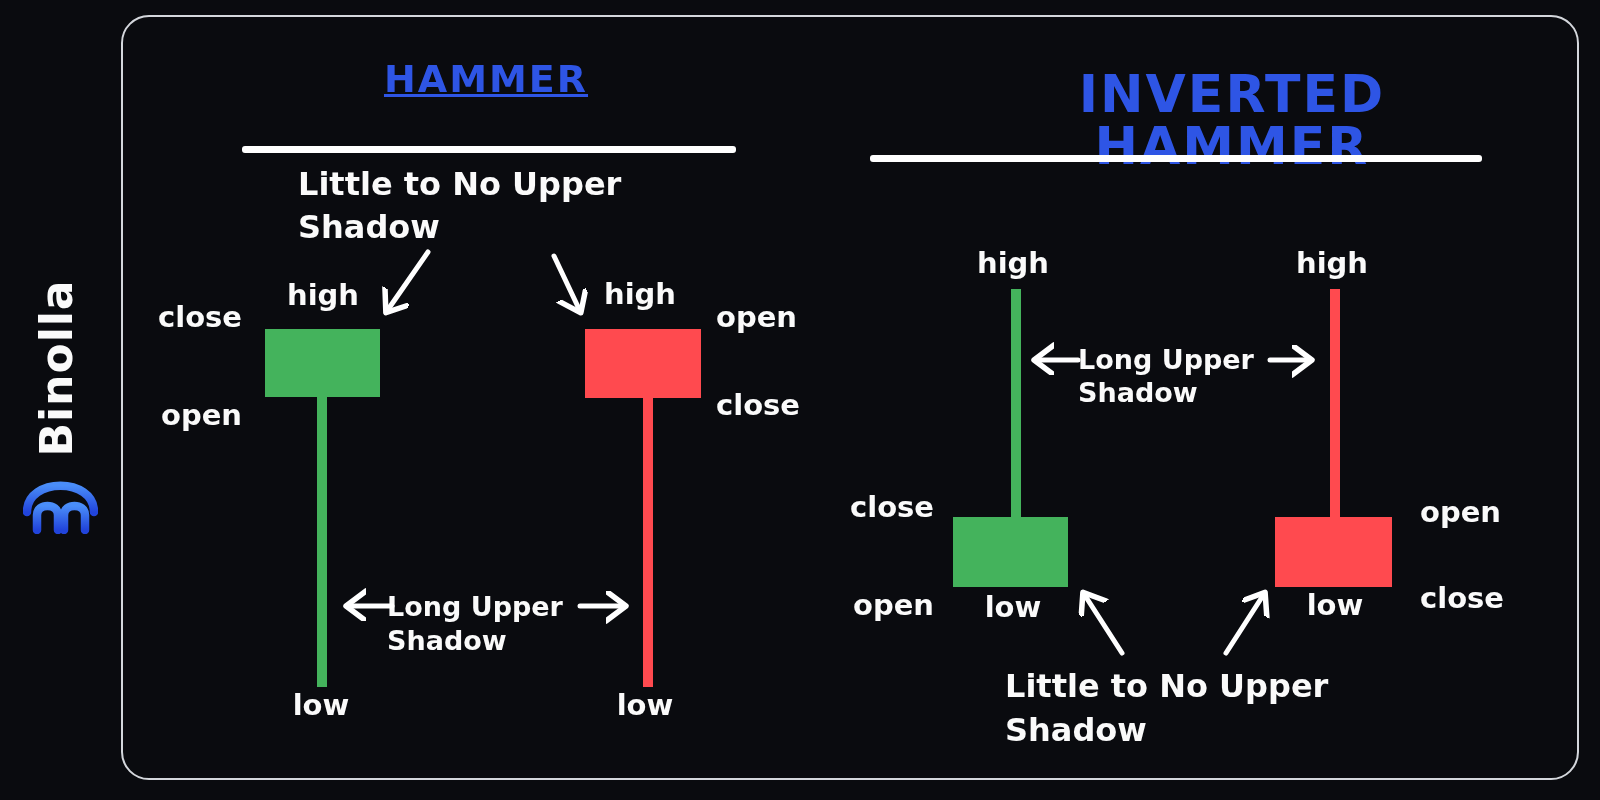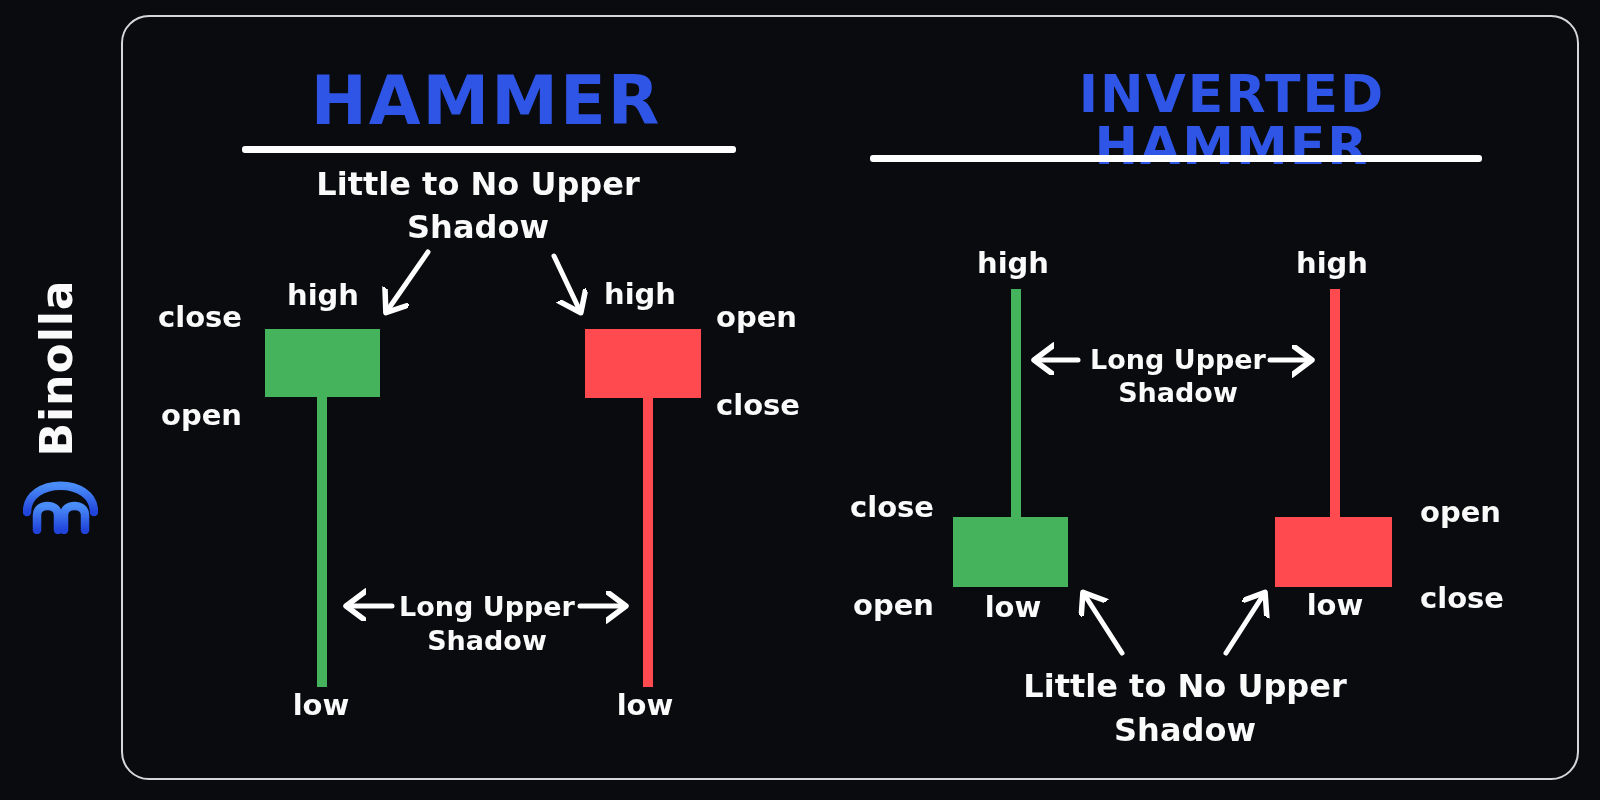--- a/index.html
+++ b/index.html
@@ -8,27 +8,27 @@
   .frame{position:absolute;left:121px;top:15px;width:1454px;height:761px;
     border:2px solid var(--border,#D4D7DC);border-radius:28px;}
   
   .brand-text{position:absolute;left:-46px;top:338px;width:206px;height:60px;
     transform:rotate(-90deg);transform-origin:center;text-align:center;line-height:60px;
     font-size:44px;font-weight:bold;letter-spacing:1px;}
   .brand-logo{position:absolute;left:23px;top:474px;width:75px;height:60px;}
   
   .title{position:absolute;text-align:center;font-weight:800;color:var(--blue,#2E55E5);
     letter-spacing:2px;line-height:1;}
-  .title.t1{left:236px;top:68px;width:500px;font-size:67px;}
+  .title.t1{left:236px;top:60px;width:500px;font-size:38px;text-decoration:underline;}
   .title.t2{left:932px;top:68px;width:600px;font-size:52px;}
   .underline{position:absolute;height:7px;background:#fff;border-radius:3px;}
   .u1{left:242px;top:146px;width:494px;}
   .u2{left:870px;top:155px;width:612px;}
   
-  .note{position:absolute;text-align:center;font-weight:bold;}
+  .note{position:absolute;font-weight:bold;}
   .n1{left:298px;top:163px;width:360px;font-size:32px;line-height:43px;}
   .n2{left:387px;top:590px;width:200px;font-size:27px;line-height:34px;}
   .n3{left:1078px;top:343px;width:200px;font-size:27px;line-height:33px;}
   .n4{left:1005px;top:664px;width:360px;font-size:32px;line-height:44px;}
   
   .body{position:absolute;}
   .wick{position:absolute;width:10px;}
   .green{background:var(--green,#44B35C);}
   .red{background:var(--red,#FF4A4F);}
   .b-hg{left:265px;top:329px;width:115px;height:68px;}

